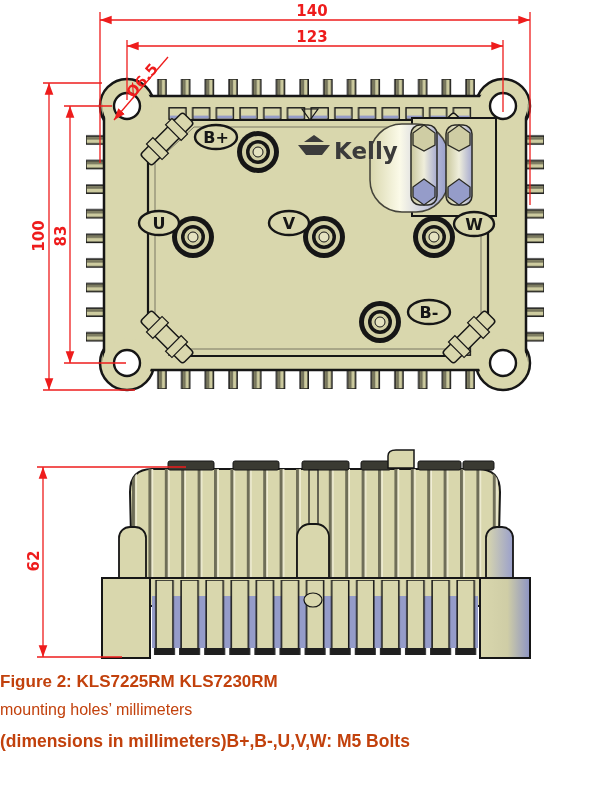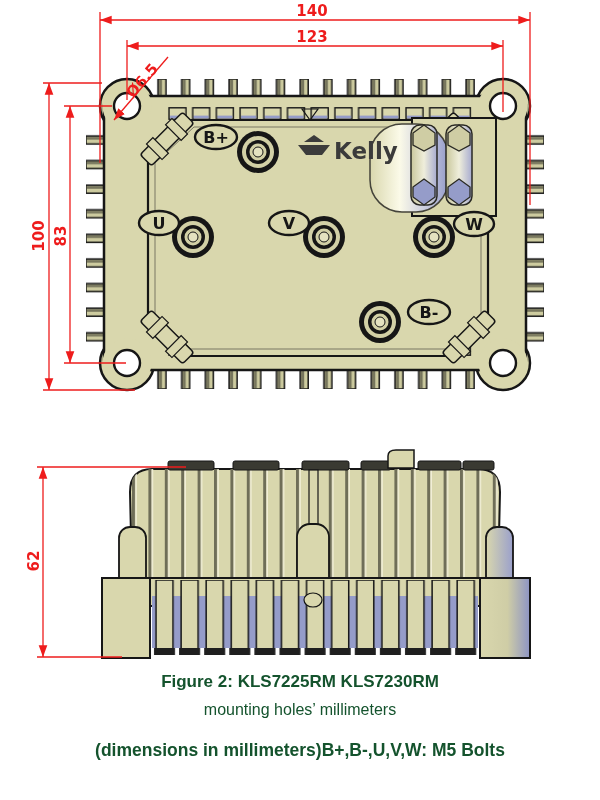--- a/index.html
+++ b/index.html
@@ -5,24 +5,24 @@
   html,body{margin:0;padding:0;background:#ffffff;}
   #stage{position:relative;width:600px;height:800px;background:#fff;overflow:hidden;
          font-family:"Liberation Sans",sans-serif;}
   svg{display:block;}
   .bodyfill{fill:var(--body,#d9d7ad);stroke:var(--ink,#161616);}
   .nofill{fill:none;stroke:var(--ink,#161616);}
   .dim{stroke:var(--dimension,#ee1c1c);stroke-width:1.3;fill:none;}
   .dimtext{fill:var(--dimension,#ee1c1c);font:600 15px "DejaVu Sans",sans-serif;text-anchor:middle;}
   .term{font:bold 16px "DejaVu Sans",sans-serif;fill:var(--ink,#161616);text-anchor:middle;}
   .logoTxt{font:bold 23px "DejaVu Sans",sans-serif;fill:var(--logo,#3b3b3b);}
-  .caption{position:absolute;left:0;top:672px;width:600px;text-align:center;color:#14532d;}
+  .caption{position:absolute;left:0;top:672px;width:600px;text-align:left;color:#c2410c;}
   .cap1{font-size:17px;font-weight:bold;}
   .cap2{font-size:16px;font-weight:500;margin-top:9px;}
-  .cap3{font-size:17.5px;font-weight:bold;margin-top:21px;}
+  .cap3{font-size:17.5px;font-weight:bold;margin-top:12px;}
 </style>
 </head>
 <body>
 
 <div id="stage">
 <svg width="600" height="800" viewBox="0 0 600 800">
   <defs>
     <marker id="ar" viewBox="0 0 10 10" refX="10" refY="5" markerWidth="9" markerHeight="9" orient="auto-start-reverse">
       <path d="M0,1.3 L10,5 L0,8.7 Z" fill="var(--dimension,#ee1c1c)"></path>
     </marker>

